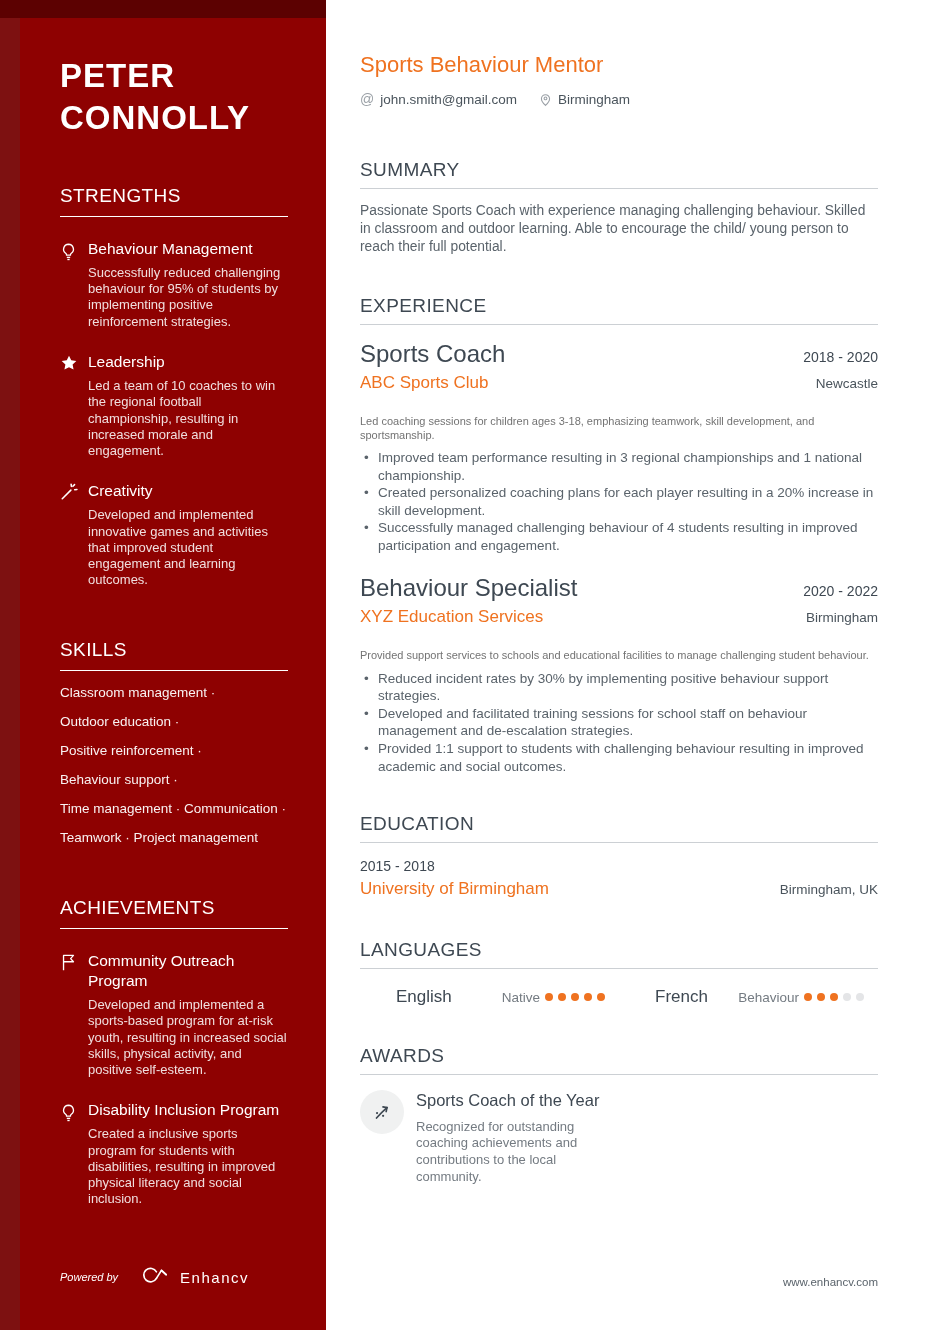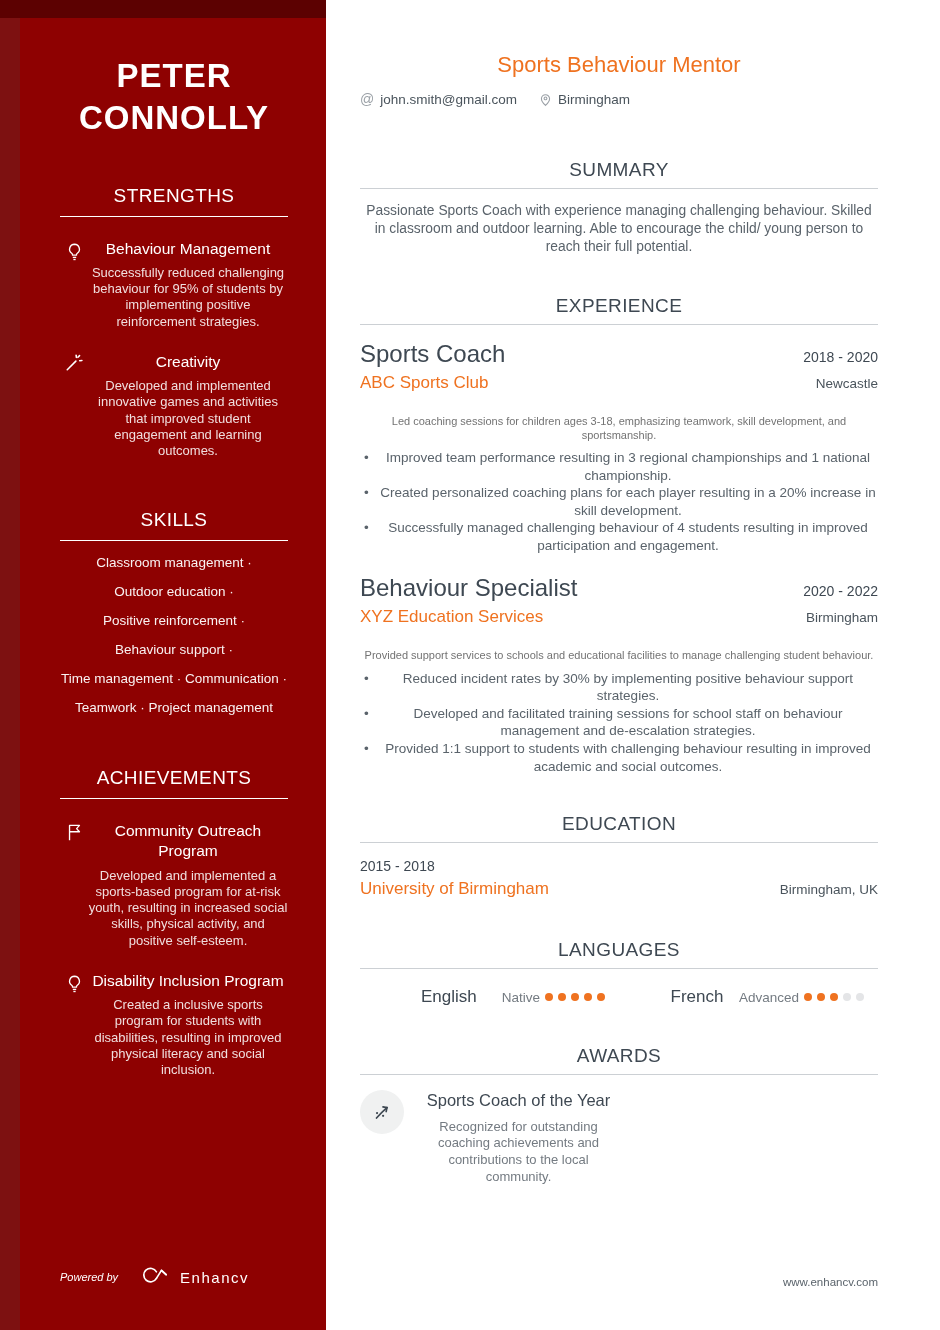--- a/index.html
+++ b/index.html
@@ -1,17 +1,17 @@
 <!DOCTYPE html>
 <html><head>
 <meta charset="utf-8">
 <style>
   * { margin:0; padding:0; box-sizing:border-box; }
   body { background:#ffffff; font-family:"Liberation Sans","DejaVu Sans",sans-serif; }
-  .page { position:relative; width:940px; height:1330px; background:#ffffff; overflow:hidden;text-align:center; }
+  .page { position:relative; width:940px; height:1330px; background:#ffffff; overflow:hidden; }
 
   
   .sidebar { position:absolute; left:0; top:0; width:326px; height:1330px; background:#8e0101; }
   .side-topbar { position:absolute; left:0; top:0; width:326px; height:18px; background:#5c0101; }
   .side-edge { position:absolute; left:0; top:18px; width:20px; height:1312px; background:#7d1111; }
   .side-inner { position:relative; padding:55px 38px 0 60px; color:#fff; }
   .name { font-size:33px; font-weight:700; letter-spacing:1px; line-height:1.27; color:#ffffff; }
   .name span { display:block; }
 
   .side-section { margin-top:46px; }
@@ -99,20 +99,31 @@
                 <line x1="9.6" y1="21.6" x2="14.4" y2="21.6" stroke="#ffffff" stroke-width="1.9"></line>
                 <line x1="10.4" y1="24.6" x2="13.6" y2="24.6" stroke="#ffffff" stroke-width="1.9"></line>
               </svg>
           </span>
           <div class="s-body">
             <div class="s-title">Behaviour Management</div>
             <div class="s-desc">Successfully reduced challenging behaviour for 95% of students by implementing positive reinforcement strategies.</div>
           </div>
         </div>
 
+        <div class="s-item">
+          <span class="s-icon">
+            <svg width="18" height="18" viewBox="0 0 24 24">
+                <path d="M12 2.2l3 6.2 6.8.9-5 4.8 1.3 6.7L12 17.5l-6.1 3.3 1.3-6.7-5-4.8 6.8-.9z" fill="#ffffff"></path>
+              </svg>
+          </span>
+          <div class="s-body">
+            <div class="s-title">Leadership</div>
+            <div class="s-desc">Led a team of 10 coaches to win the regional football championship, resulting in increased morale and engagement.</div>
+          </div>
+        </div>
 
         <div class="s-item">
           <span class="s-icon">
             <svg width="18" height="18" viewBox="0 0 24 24" stroke="#ffffff" stroke-width="2.1" fill="none" stroke-linecap="round">
                 <line x1="3" y1="21" x2="14.5" y2="9.5"></line>
                 <line x1="17.2" y1="4.4" x2="19.4" y2="2.2"></line>
                 <line x1="19.6" y1="9" x2="22.6" y2="8.6"></line>
                 <line x1="15.2" y1="4.6" x2="14.8" y2="1.6"></line>
               </svg>
           </span>
@@ -264,21 +275,21 @@
           <span class="ldots">
               <span class="dot filled"></span>
               <span class="dot filled"></span>
               <span class="dot filled"></span>
               <span class="dot filled"></span>
               <span class="dot filled"></span>
             </span>
         </div>
         <div class="lang">
           <span class="lname" style="width:111px;">French</span>
-          <span class="llevel">Advanced</span>
+          <span class="llevel">Behaviour</span>
           <span class="ldots">
               <span class="dot filled"></span>
               <span class="dot filled"></span>
               <span class="dot filled"></span>
               <span class="dot"></span>
               <span class="dot"></span>
             </span>
         </div>
       </div>
     </section>

